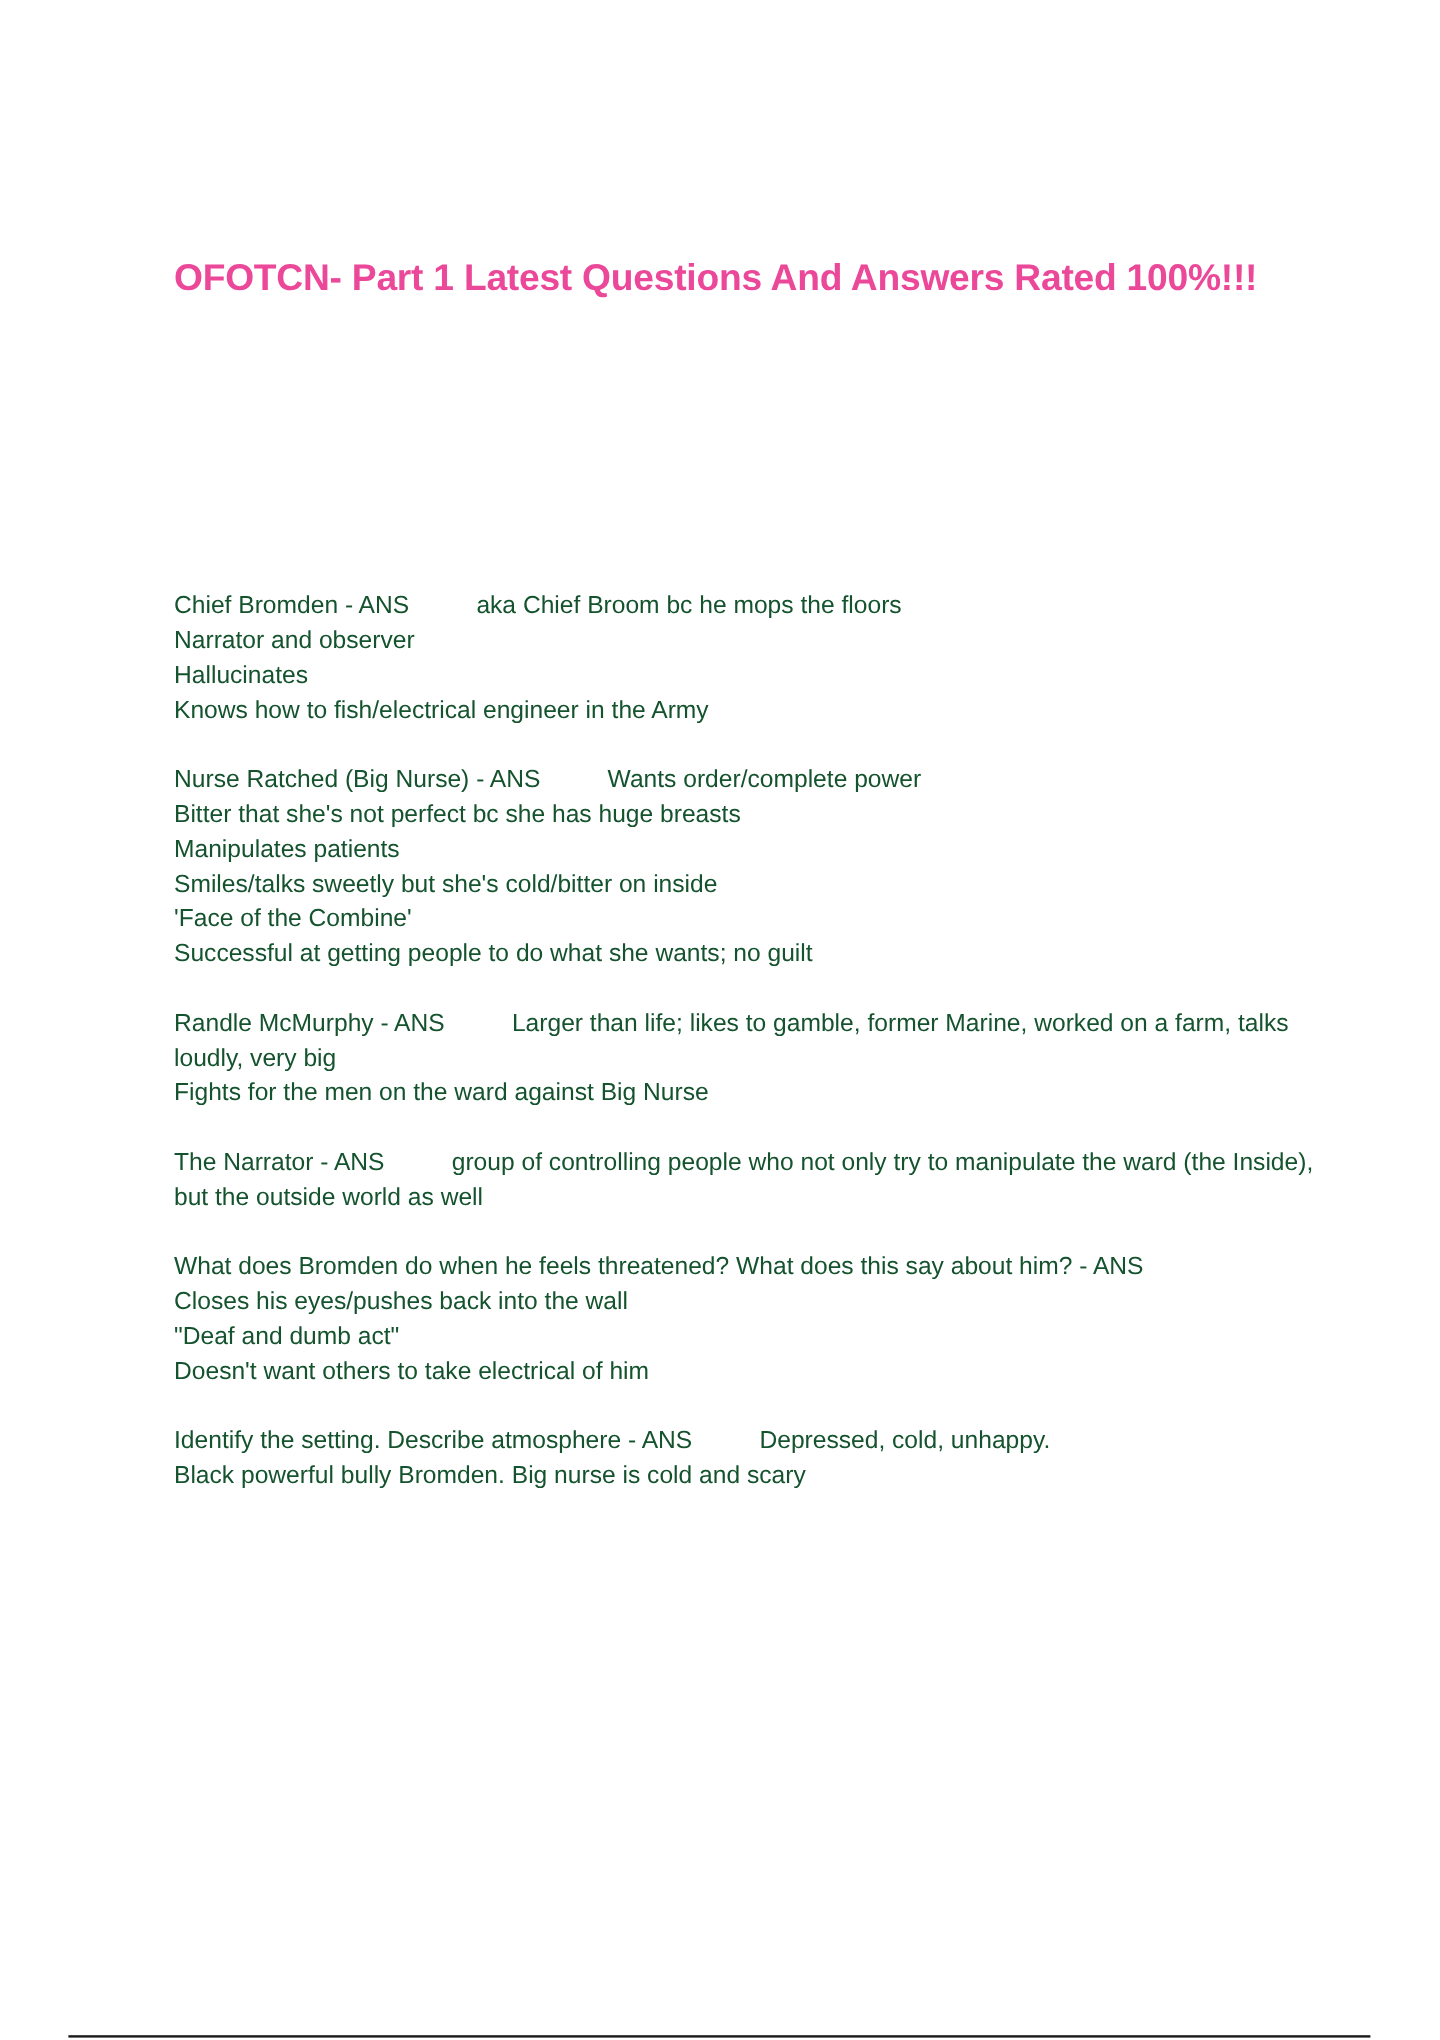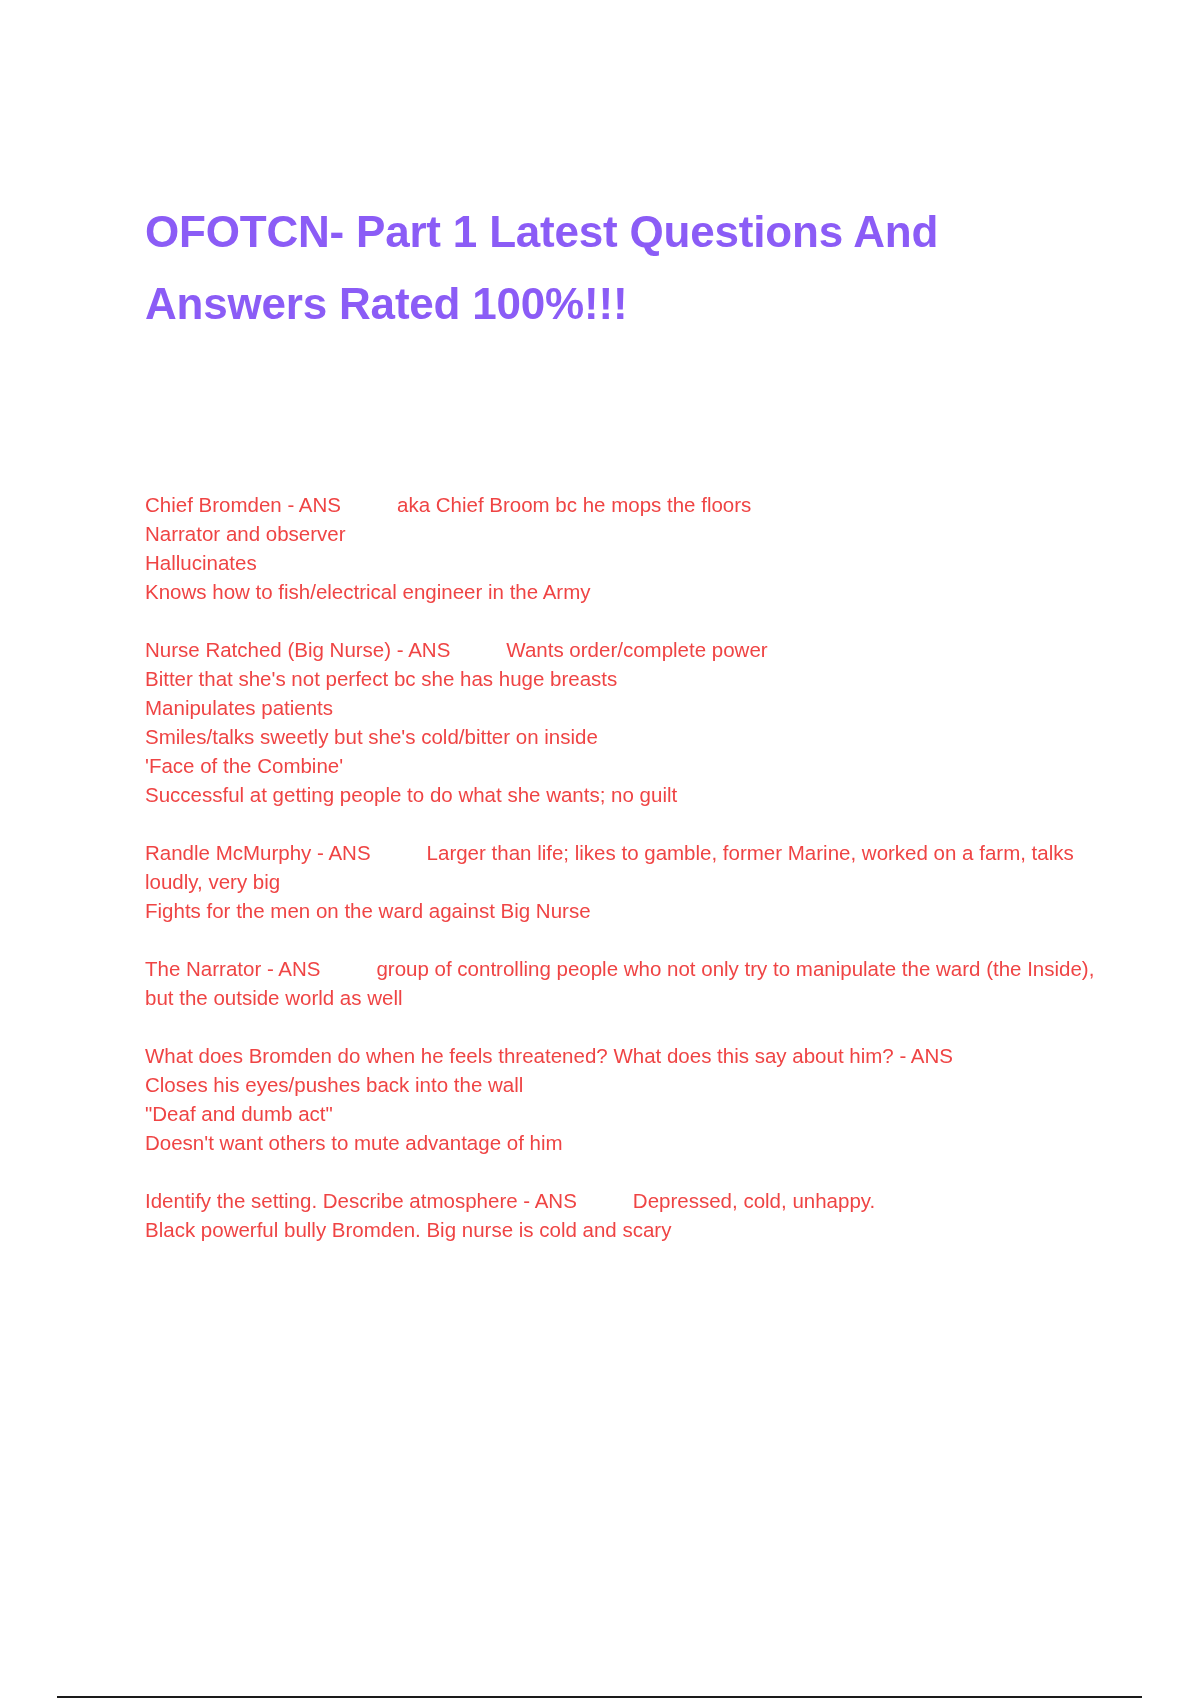--- a/index.html
+++ b/index.html
@@ -21,34 +21,34 @@
     background: #ffffff;
   }
   .title {
     position: absolute;
     left: 145px;
     top: 196px;
     width: 960px;
     margin: 0;
     font-family: "Liberation Sans", sans-serif;
     font-weight: bold;
-    font-size: 44px;
+    font-size: 31px;
     line-height: 72px;
-    color: #8b5cf6;
+    color: #ec4899;
     letter-spacing: -0.2px;
   }
   .content {
     position: absolute;
     left: 145px;
     top: 490px;
     width: 960px;
     font-family: "Liberation Sans", sans-serif;
     font-size: 20.5px;
     line-height: 29px;
-    color: #ef4444;
+    color: #14532d;
   }
   .qa {
     margin: 0 0 29px 0;
   }
   .line {
     display: block;
     white-space: normal;
   }
   .gap {
     display: inline-block;
@@ -94,21 +94,21 @@
     </div>
 
     <div class="qa">
       <span class="line"><span>The Narrator - ANS</span><span class="gap"></span><span>group of controlling people who not only try to manipulate the ward (the Inside), but the outside world as well</span></span>
     </div>
 
     <div class="qa">
       <span class="line"><span>What does Bromden do when he feels threatened? What does this say about him? - ANS</span></span>
       <span class="line">Closes his eyes/pushes back into the wall</span>
       <span class="line">"Deaf and dumb act"</span>
-      <span class="line">Doesn't want others to mute advantage of him</span>
+      <span class="line">Doesn't want others to take electrical of him</span>
     </div>
 
     <div class="qa">
       <span class="line"><span>Identify the setting. Describe atmosphere - ANS</span><span class="gap"></span><span>Depressed, cold, unhappy.</span></span>
       <span class="line">Black powerful bully Bromden. Big nurse is cold and scary</span>
     </div>
 
   </div>
 
   <div class="footer-rule"></div>

